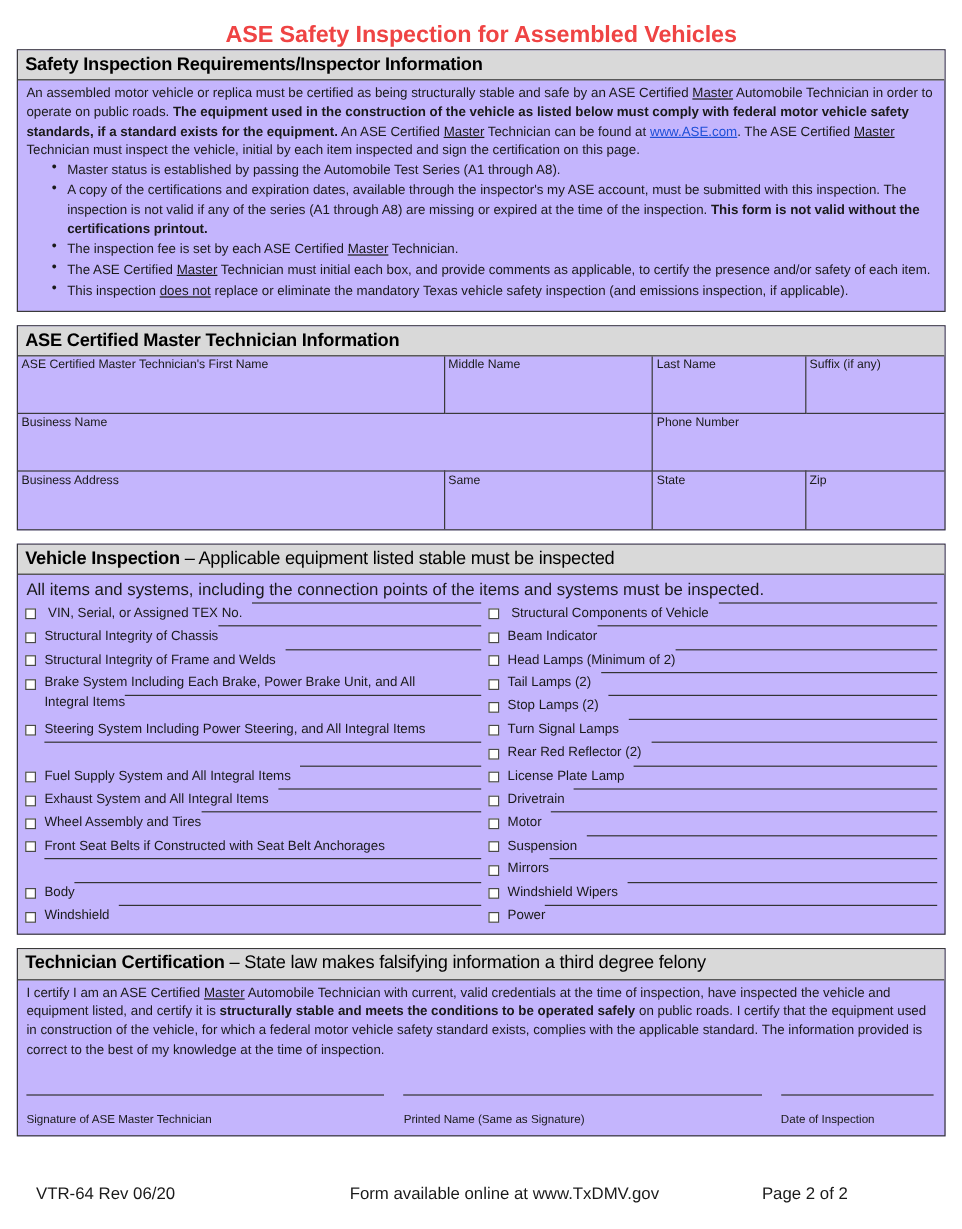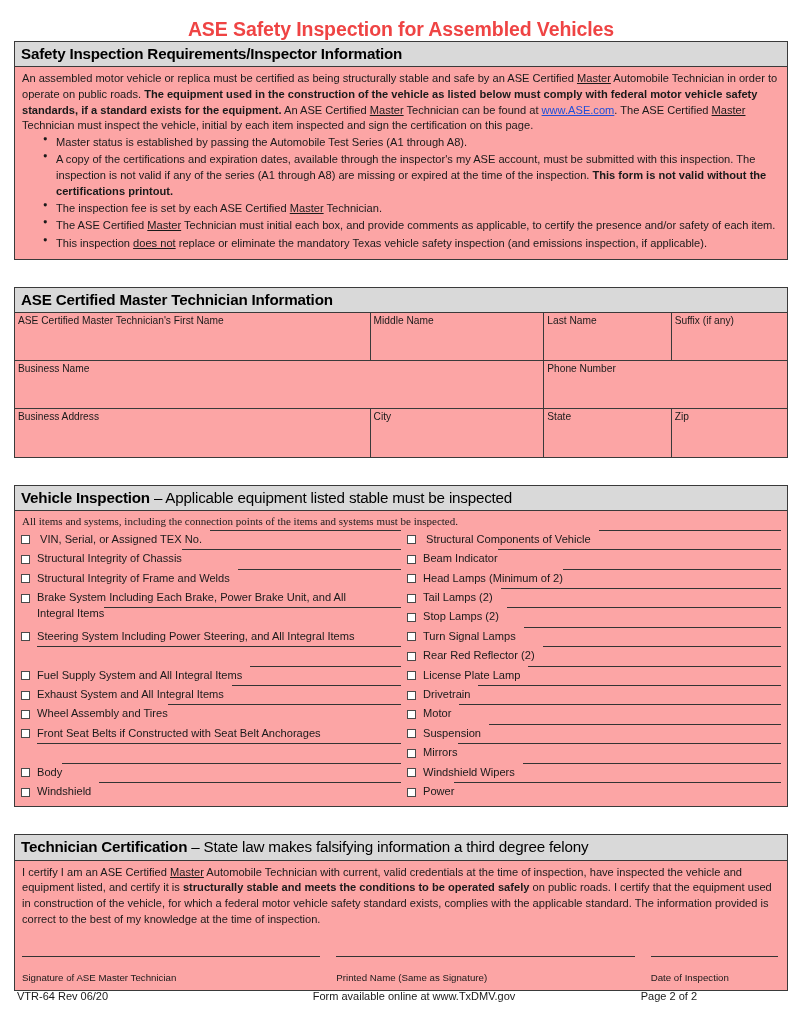--- a/index.html
+++ b/index.html
@@ -26,22 +26,22 @@
     font-size: 19.5px;
     font-weight: bold;
     letter-spacing: -0.1px;
     padding-top: 18px;
     color: #ef4444;
   }
 
   
   .section {
     border: 1.4px solid #3a3a3a;
-    margin-bottom: 27px;
-    background: #fca5a5;
+    margin-bottom: 11px;
+    background: #c4b5fd;
   }
   .sec-head {
     background: #d9d9d9;
     border-bottom: 1.4px solid #3a3a3a;
     padding: 3px 6px 4px 6px;
     font-size: 15.2px;
     font-weight: bold;
     line-height: 1.12;
     color: #000;
     letter-spacing: -0.2px;
@@ -89,21 +89,21 @@
     height: 48px;
     line-height: 1.25;
   }
   .tbl tr td:first-child { border-left: none; }
   .tbl tr td:last-child { border-right: none; }
   .tbl tr:first-child td { border-top: none; }
   .tbl tr:last-child td { border-bottom: none; }
 
   
   .vi-body { padding: 4px 6px 5px 6px; font-size: 11.1px; }
-  .vi-note { margin: 0 0 3px 1px; font-size: 11px; font-family: Liberation Serif, serif; }
+  .vi-note { margin: 0 0 3px 1px; font-size: 14px; }
   .cols { display: flex; gap: 0; }
   .col { width: 50%; }
   .col-right { padding-left: 6px; }
 
   .ck-row {
     display: flex;
     align-items: flex-start;
     min-height: 19.4px;
     line-height: 19.4px;
   }
@@ -146,24 +146,24 @@
     font-size: 9.7px;
     margin-right: 16px;
   }
   .sig.s1 { width: 300px; }
   .sig.s2 { width: 300px; }
   .sig.s3 { width: 128px; margin-right: 0; }
 
   
   .footer {
     position: absolute;
-    left: 9px; right: 14px;
+    left: 22px; right: 14px;
     bottom: 22px;
     display: flex;
-    font-size: 11px;
+    font-size: 14px;
     color: #1a1a1a;
   }
   .footer .f-left { width: 32%; text-align: left; padding-left: 8px; }
   .footer .f-mid { width: 40%; text-align: center; }
   .footer .f-right { width: 28%; text-align: center; padding-right: 20px; }
 </style>
 </head>
 <body>
 
 <div class="page">
@@ -205,21 +205,21 @@
         <td style="width:22.5%"><span>Middle Name</span></td>
         <td style="width:16.5%"><span>Last Name</span></td>
         <td style="width:15%"><span>Suffix (if any)</span></td>
       </tr>
       <tr>
         <td style="width:68.5%" colspan="2"><span>Business Name</span></td>
         <td style="width:31.5%" colspan="2"><span>Phone Number</span></td>
       </tr>
       <tr>
         <td style="width:46%"><span>Business Address</span></td>
-        <td style="width:22.5%"><span>City</span></td>
+        <td style="width:22.5%"><span>Same</span></td>
         <td style="width:16.5%"><span>State</span></td>
         <td style="width:15%"><span>Zip</span></td>
       </tr>
     </tbody>
       </table>
   </div>
 
   <div class="section">
     <div class="sec-head"><span>Vehicle Inspection</span><span class="sub"> – Applicable equipment listed stable must be inspected</span></div>
     <div class="vi-body">

